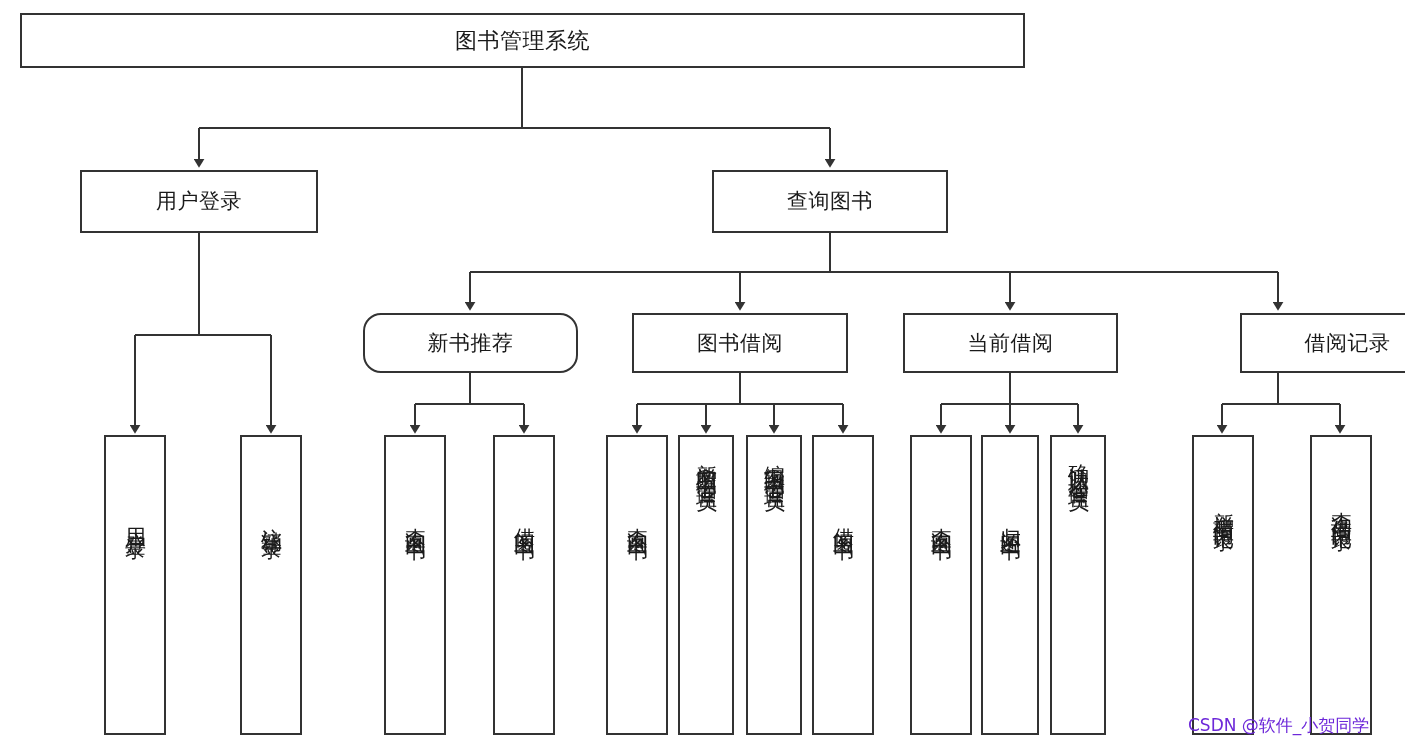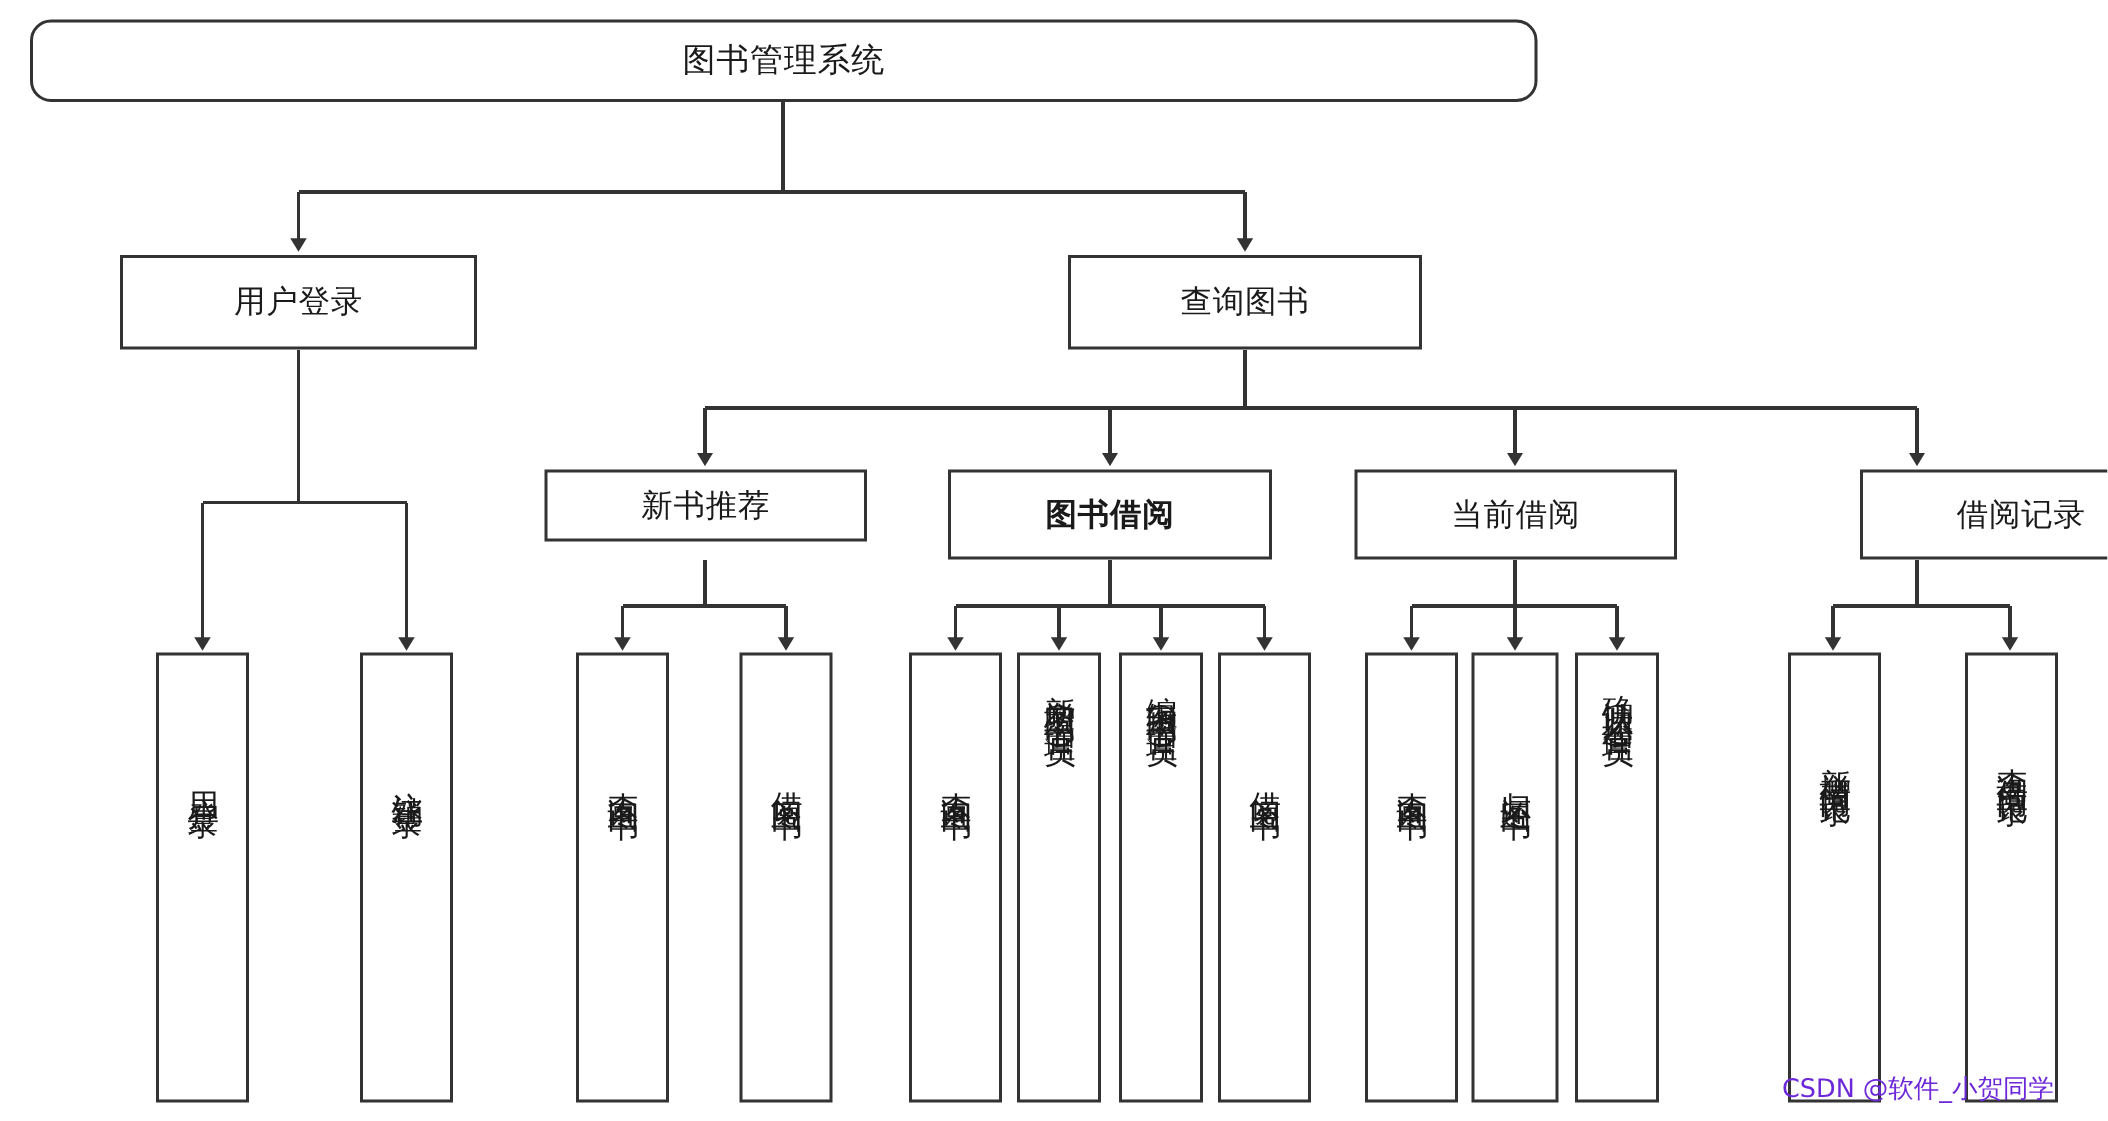--- a/index.html
+++ b/index.html
@@ -128,37 +128,37 @@
       <path d="M1010,404 L1010,426" marker-end="url(#arrow)"></path>
       <path d="M1078,404 L1078,426" marker-end="url(#arrow)"></path>
 
       <path d="M1278,373 L1278,404"></path>
       <path d="M1222,404 L1340,404"></path>
       <path d="M1222,404 L1222,426" marker-end="url(#arrow)"></path>
       <path d="M1340,404 L1340,426" marker-end="url(#arrow)"></path>
     </g>
   </svg>
 
-  <div class="node root horiz" style="left:20px; top:13px; width:1005px; height:55px;border-radius:14px;">
+  <div class="node root horiz" style="left:20px; top:13px; width:1005px; height:55px;">
     <span class="node-label">图书管理系统</span>
   </div>
 
   <div class="node horiz" style="left:80px; top:170px; width:238px; height:63px;">
     <span class="node-label">用户登录</span>
   </div>
 
   <div class="node horiz" style="left:712px; top:170px; width:236px; height:63px;">
     <span class="node-label">查询图书</span>
   </div>
 
-  <div class="node horiz" style="left:363px; top:313px; width:215px; height:48px;">
+  <div class="node horiz" style="left:363px; top:313px; width:215px; height:60px;border-radius:18px;">
     <span class="node-label">新书推荐</span>
   </div>
 
-  <div class="node horiz" style="left:632px; top:313px; width:216px; height:60px;font-weight:bold;">
+  <div class="node horiz" style="left:632px; top:313px; width:216px; height:60px;">
     <span class="node-label">图书借阅</span>
   </div>
 
   <div class="node horiz" style="left:903px; top:313px; width:215px; height:60px;">
     <span class="node-label">当前借阅</span>
   </div>
 
   <div class="node horiz" style="left:1240px; top:313px; width:215px; height:60px;">
     <span class="node-label">借阅记录</span>
   </div>

